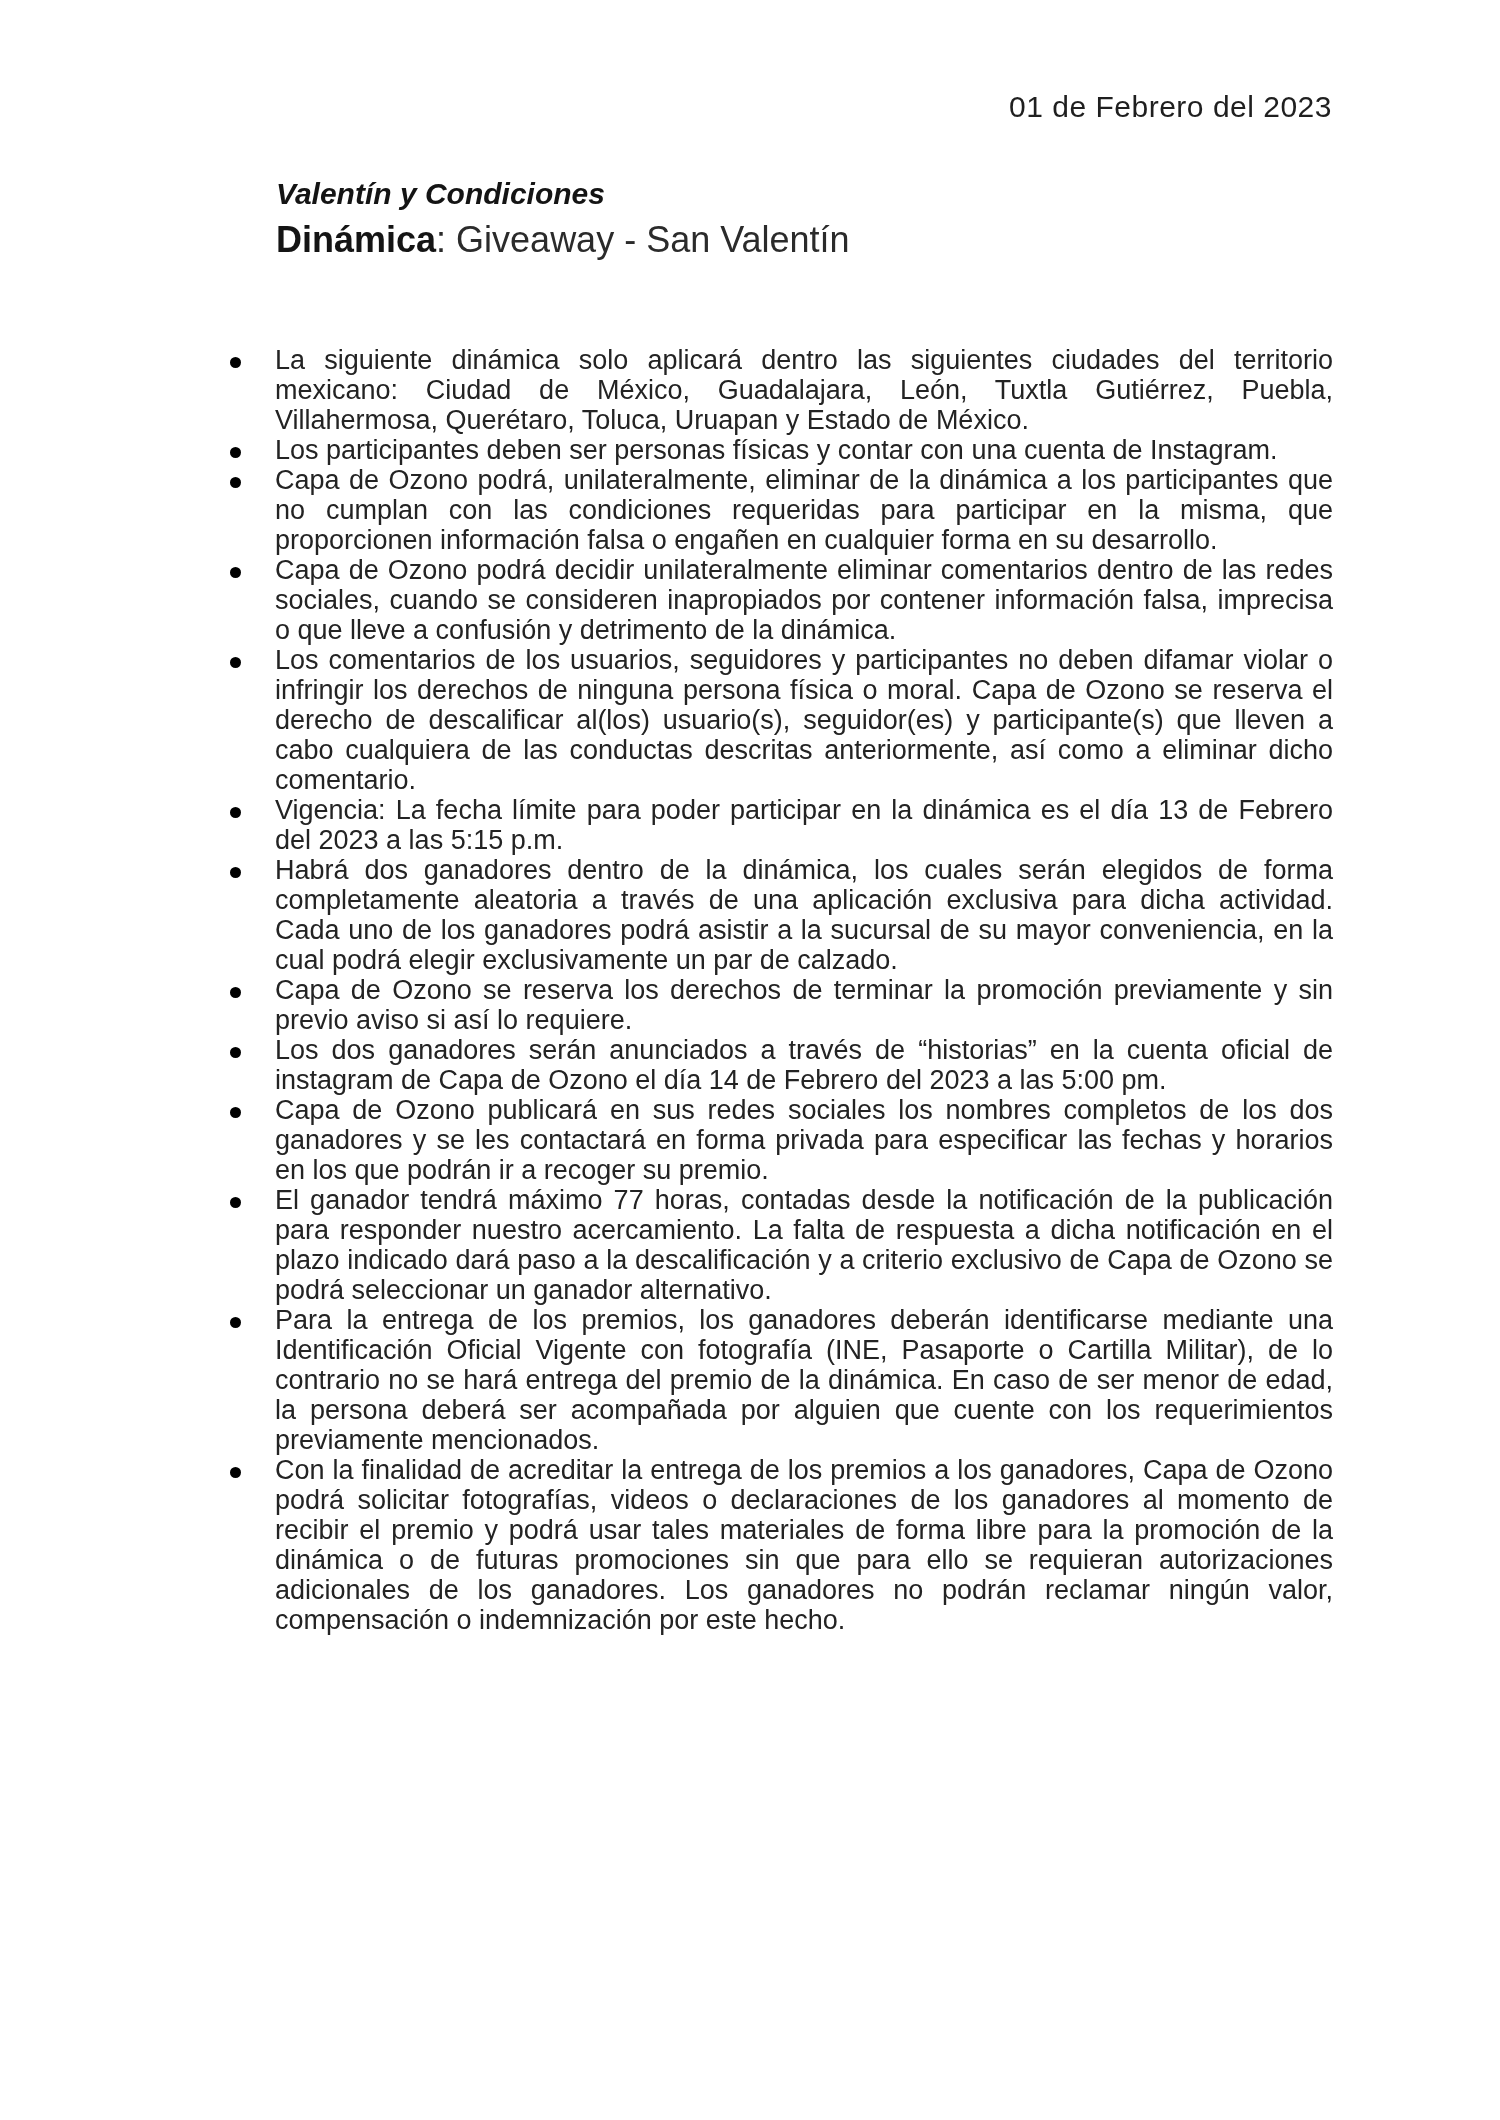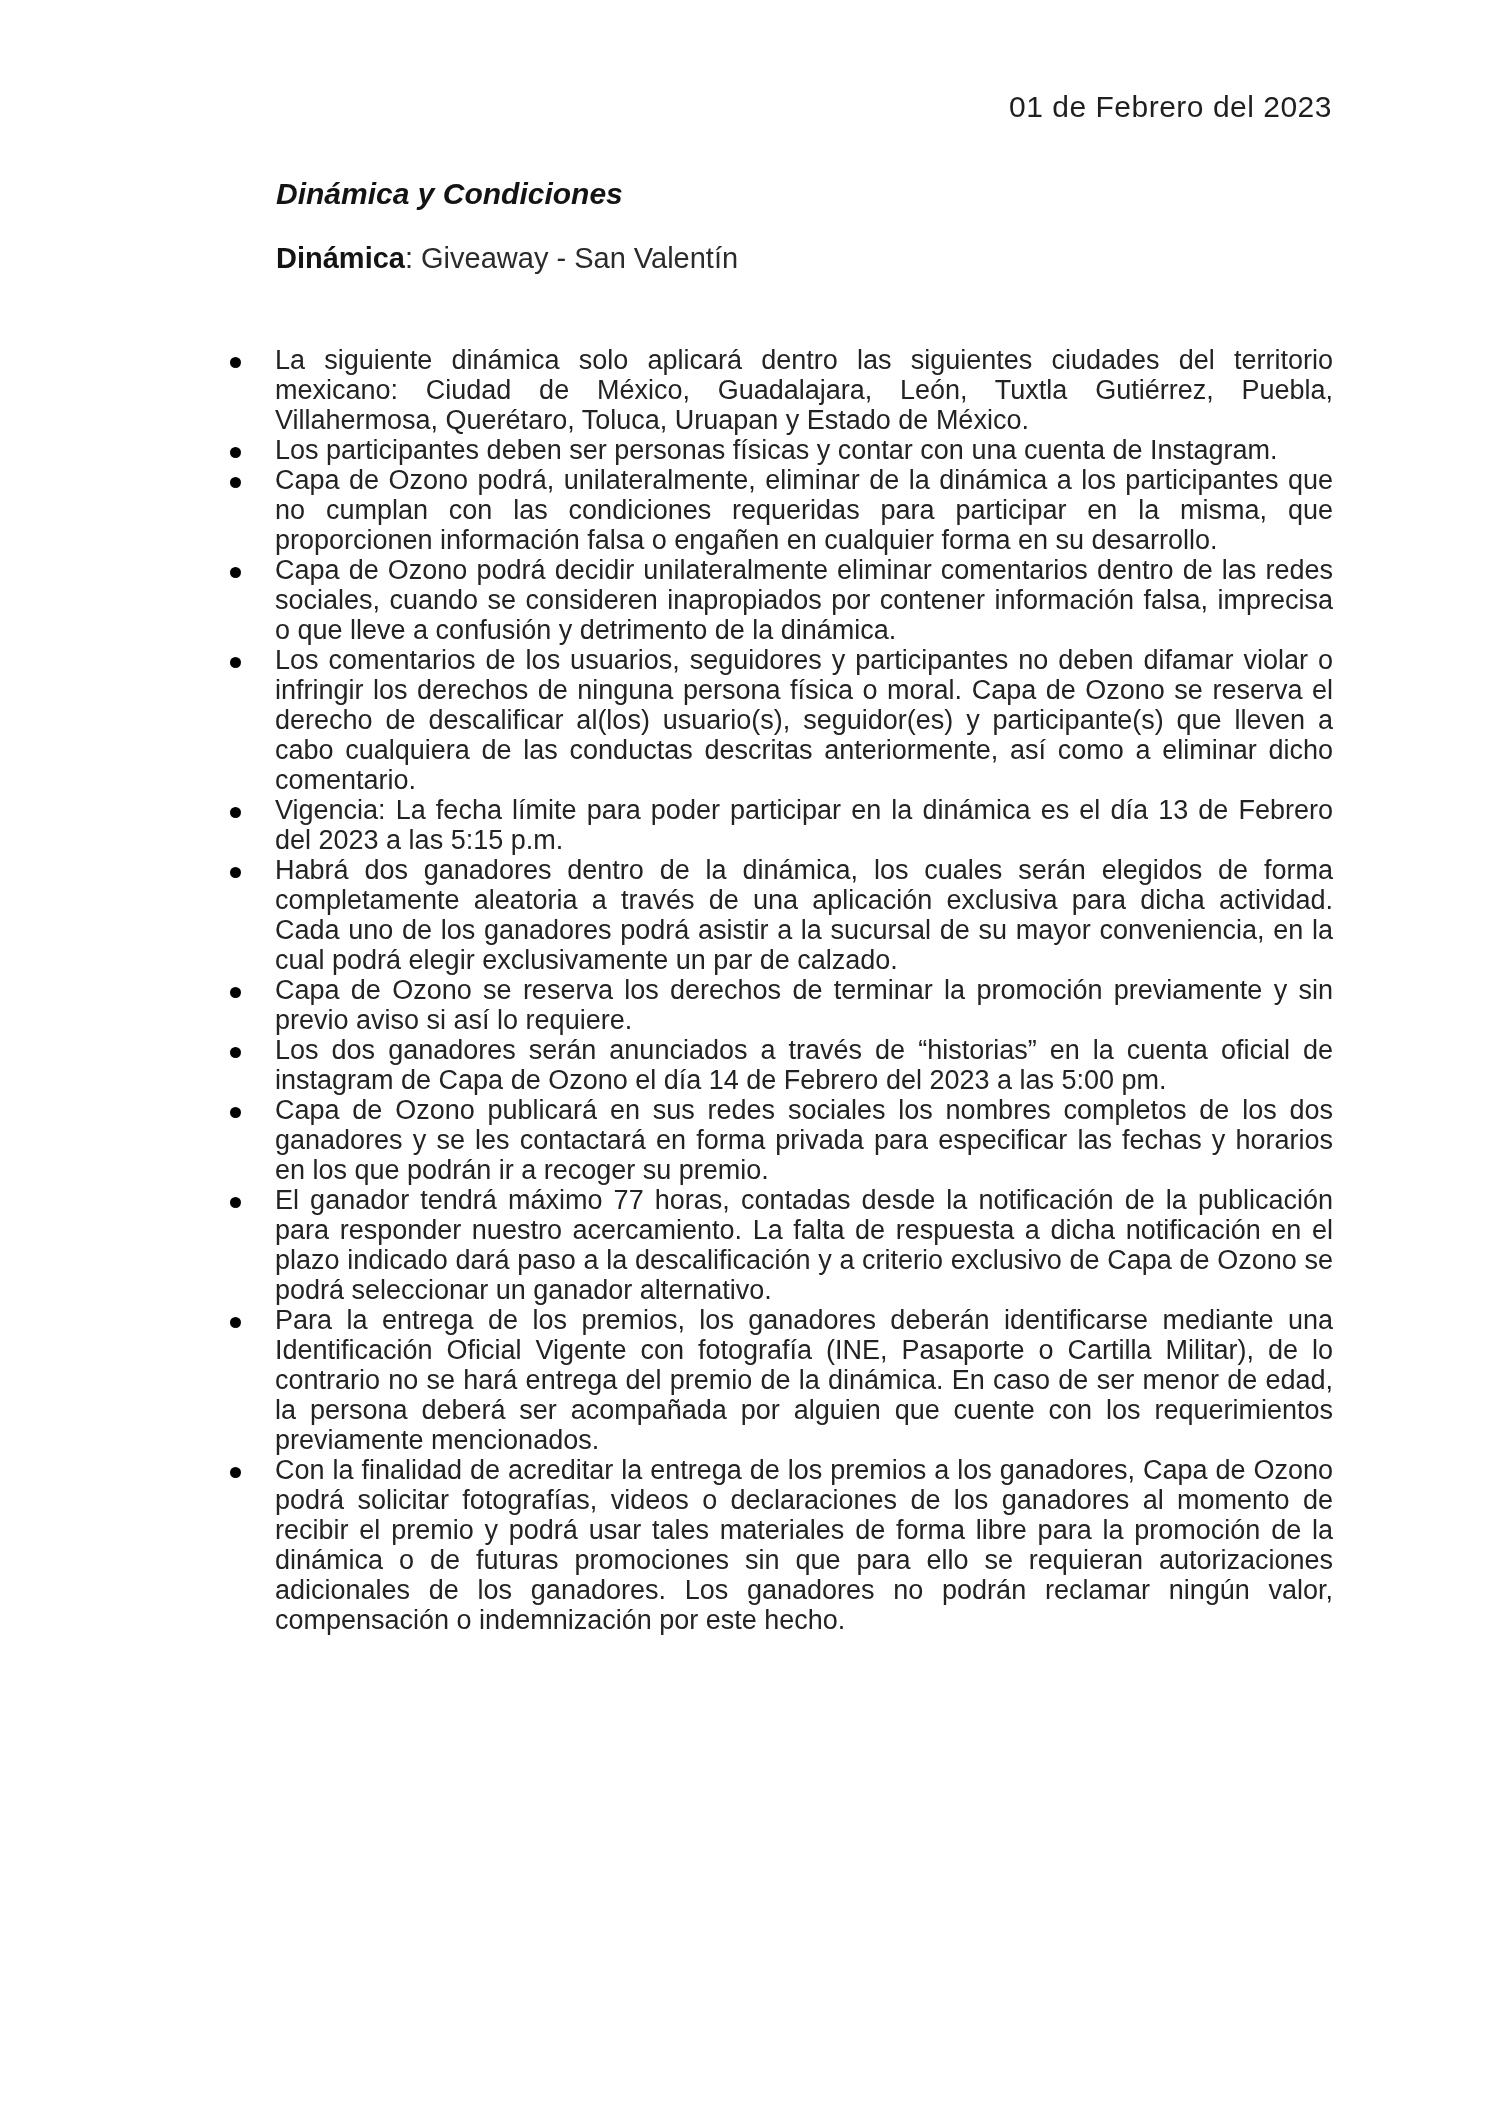--- a/index.html
+++ b/index.html
@@ -49,22 +49,22 @@
   .title {
     position:absolute;
     left:276px; top:177px;
     font-size:30px;
     font-weight:700;
     font-style:italic;
     color:#141414;
   }
   .subtitle {
     position:absolute;
-    left:276px; top:242px;
-    font-size:29px;
+    left:276px; top:219px;
+    font-size:36px;
     color:#2b2b2b;
   }
   .subtitle .lbl { font-weight:700; color:#141414; }
   .terms {
     position:absolute;
     left:228px; top:345px;
     width:1105px;
     list-style:none;
   }
   .terms li {
@@ -85,21 +85,21 @@
   }
 </style>
 </head>
 <body>
 
 <div class="page">
 
   <div class="date">01 de Febrero del 2023</div>
 
 
-  <div class="title">Dinámica y Condiciones</div>
+  <div class="title">Valentín y Condiciones</div>
 
   <div class="subtitle"><span class="lbl">Dinámica</span><span>: Giveaway - San Valentín</span></div>
 
   <ul class="terms">
     <li>La siguiente dinámica solo aplicará dentro las siguientes ciudades del territorio mexicano: Ciudad de México, Guadalajara, León, Tuxtla Gutiérrez, Puebla, Villahermosa, Querétaro, Toluca, Uruapan y Estado de México.</li>
     <li>Los participantes deben ser personas físicas y contar con una cuenta de Instagram.</li>
     <li>Capa de Ozono podrá, unilateralmente, eliminar de la dinámica a los participantes que no cumplan con las condiciones requeridas para participar en la misma, que proporcionen información falsa o engañen en cualquier forma en su desarrollo.</li>
     <li>Capa de Ozono podrá decidir unilateralmente eliminar comentarios dentro de las redes sociales, cuando se consideren inapropiados por contener información falsa, imprecisa o que lleve a confusión y detrimento de la dinámica.</li>
     <li>Los comentarios de los usuarios, seguidores y participantes no deben difamar violar o infringir los derechos de ninguna persona física o moral. Capa de Ozono se reserva el derecho de descalificar al(los) usuario(s), seguidor(es) y participante(s) que lleven a cabo cualquiera de las conductas descritas anteriormente, así como a eliminar dicho comentario.</li>
     <li>Vigencia: La fecha límite para poder participar en la dinámica es el día 13 de Febrero del 2023 a las 5:15 p.m.</li>

